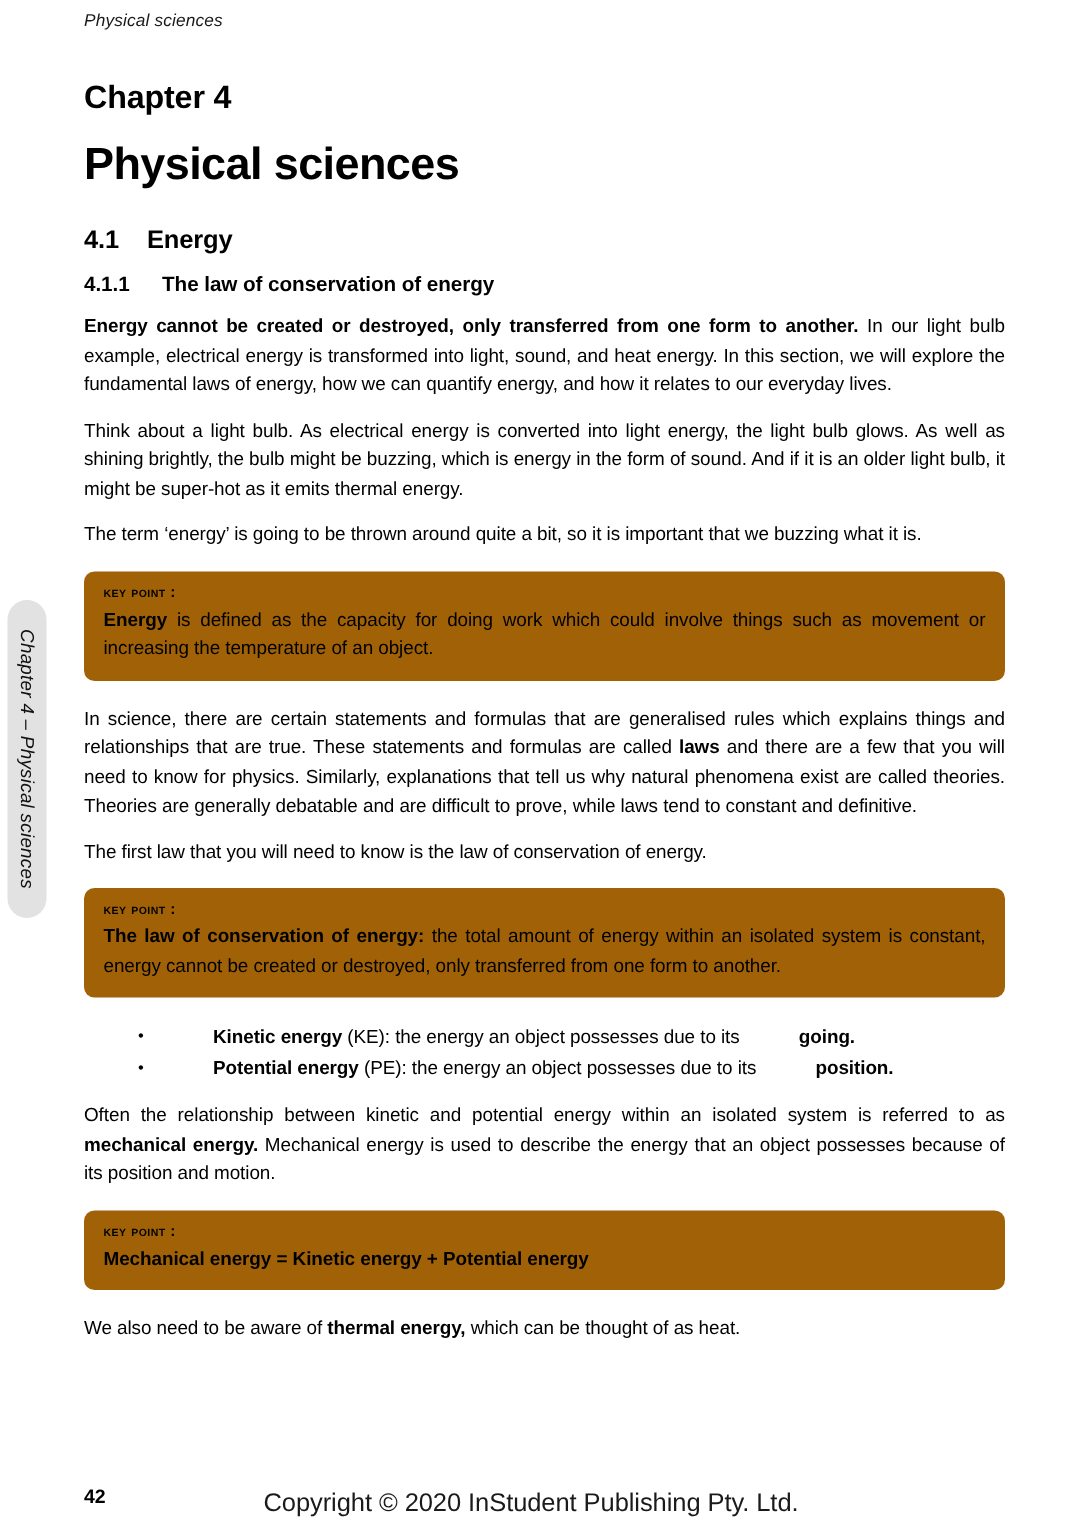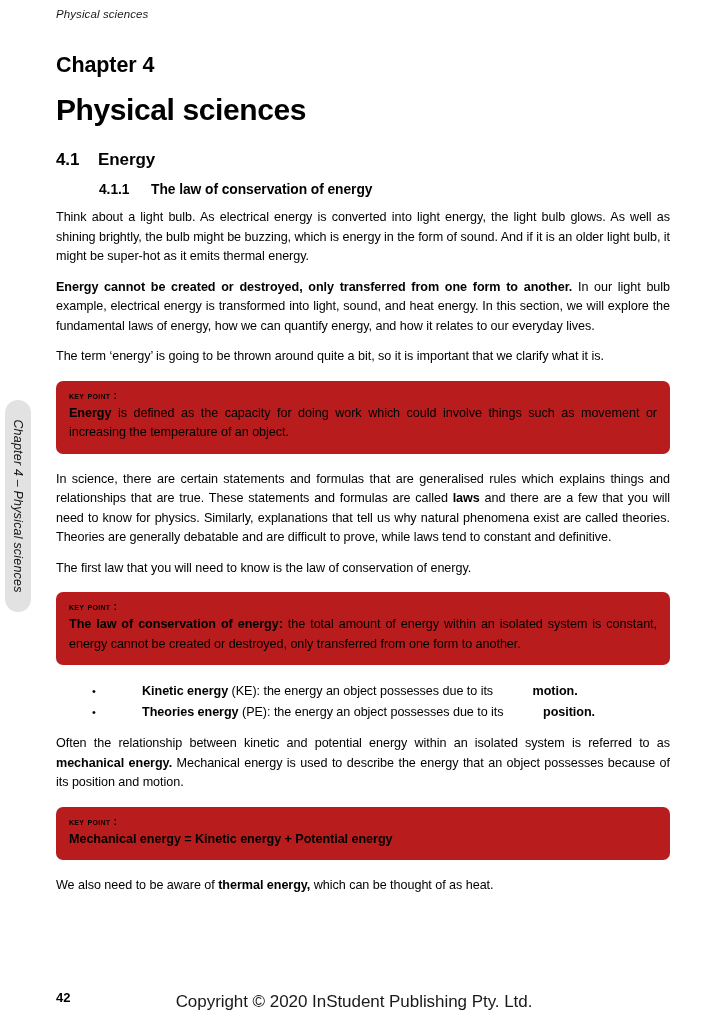--- a/index.html
+++ b/index.html
@@ -98,35 +98,35 @@
     letter-spacing: -0.1px;
   }
   h2.sec .num { display: inline-block; min-width: 42px; }
 
   h3.subsec {
     font-size: 13.8px;
     font-weight: bold;
     margin: 0 0 11px 0;
     letter-spacing: -0.05px;
   }
-  h3.subsec .num { display: inline-block; min-width: 52px; margin-left: 43px; }
+  h3.subsec .num { display: inline-block; min-width: 52px; }
 
   p.body {
     font-size: 12.6px;
     line-height: 19.5px;
     margin: 0 0 11px 0;
     text-align: justify;
     letter-spacing: -0.05px;
   }
   p.body.last { margin-bottom: 0; }
   p.body b { font-weight: bold; }
 
   
   .keypoint {
-    background: #b91c1c;
+    background: #a16207;
     border-radius: 7px;
     padding: 9px 13px 11px 13px;
     margin: 14px 0 16px 0;
     width: 588px;
   }
   .keypoint .kp-label {
     font-size: 10.4px;
     font-weight: bold;
     font-variant: small-caps;
     text-transform: lowercase;
@@ -213,44 +213,44 @@
     <div class="flow">
 
       <h2 class="sec">
         <span class="num">4.1</span><span>Energy</span>
       </h2>
 
       <h3 class="subsec">
         <span class="num">4.1.1</span><span>The law of conservation of energy</span>
       </h3>
 
+      <p class="body"><b>Energy cannot be created or destroyed, only transferred from one form to another.</b><span> In our light bulb example, electrical energy is transformed into light, sound, and heat energy. In this section, we will explore the fundamental laws of energy, how we can quantify energy, and how it relates to our everyday lives.</span></p>
+
       <p class="body">Think about a light bulb. As electrical energy is converted into light energy, the light bulb glows. As well as shining brightly, the bulb might be buzzing, which is energy in the form of sound.  And if it is an older light bulb, it might be super-hot as it emits thermal energy.</p>
 
-      <p class="body"><b>Energy cannot be created or destroyed, only transferred from one form to another.</b><span> In our light bulb example, electrical energy is transformed into light, sound, and heat energy. In this section, we will explore the fundamental laws of energy, how we can quantify energy, and how it relates to our everyday lives.</span></p>
-
-      <p class="body">The term ‘energy’ is going to be thrown around quite a bit, so it is important that we clarify what it is.</p>
+      <p class="body">The term ‘energy’ is going to be thrown around quite a bit, so it is important that we buzzing what it is.</p>
 
       <div class="keypoint">
         <span class="kp-label">Key Point :</span>
         <div class="kp-text"><b>Energy</b><span> is defined as the capacity for doing work which could involve things such as movement or increasing the temperature of an object.</span></div>
       </div>
 
       <p class="body"><span>In science, there are certain statements and formulas that are generalised rules which explains things and relationships that are true.  These statements and formulas are called </span><b>laws</b><span> and there are a few that you will need to know for physics.  Similarly, explanations that tell us why natural phenomena exist are called theories. Theories are generally debatable and are difficult to prove, while laws tend to constant and definitive.</span></p>
 
       <p class="body">The first law that you will need to know is the law of conservation of energy.</p>
 
       <div class="keypoint">
         <span class="kp-label">Key Point :</span>
         <div class="kp-text"><b>The law of conservation of energy:</b><span> the total amount of energy within an isolated system is constant, energy cannot be created or destroyed, only transferred from one form to another.</span></div>
       </div>
 
 
       <ul class="bullets">
-        <li><b>Kinetic energy</b><span> (KE): the energy an object possesses due to its </span><b>motion.</b></li>
-        <li><b>Theories energy</b><span> (PE): the energy an object possesses due to its </span><b>position.</b></li>
+        <li><b>Kinetic energy</b><span> (KE): the energy an object possesses due to its </span><b>going.</b></li>
+        <li><b>Potential energy</b><span> (PE): the energy an object possesses due to its </span><b>position.</b></li>
       </ul>
 
       <p class="body"><span>Often the relationship between kinetic and potential energy within an isolated system is referred to as </span><b>mechanical energy.</b><span> Mechanical energy is used to describe the energy that an object possesses because of its position and motion.</span></p>
 
       <div class="keypoint formula">
         <span class="kp-label">Key Point :</span>
         <div class="kp-text">Mechanical energy = Kinetic energy + Potential energy</div>
       </div>
 
       <p class="body last"><span>We also need to be aware of </span><b>thermal energy,</b><span> which can be thought of as heat.</span></p>

